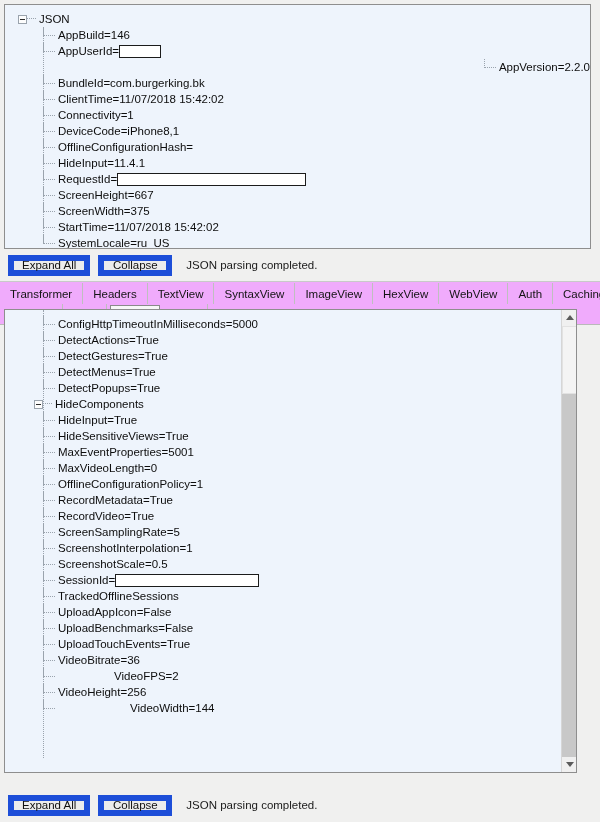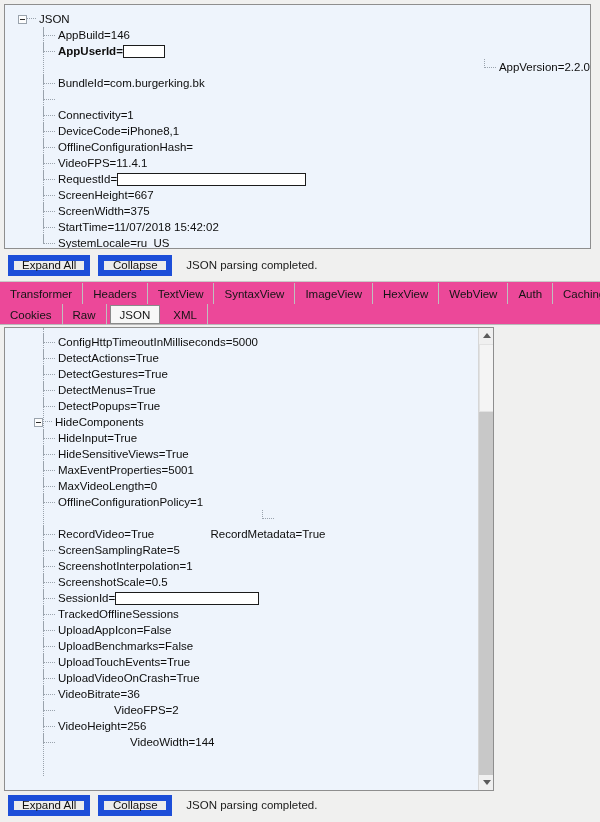--- a/index.html
+++ b/index.html
@@ -24,22 +24,22 @@
     background: #eef4fc;
     border: 1px solid #8e8e8e;
     box-sizing: border-box;
     overflow: hidden;
   }
   #upper-tree-panel {
     left: 4px; top: 4px;
     width: 587px; height: 245px;
   }
   #lower-tree-panel {
-    left: 4px; top: 327px;
-    width: 490px; height: 464px;
+    left: 4px; top: 309px;
+    width: 573px; height: 464px;
   }
   .tree-inner {
     position: relative;
     padding: 6px 0 0 0;
     height: 100%;
     box-sizing: border-box;
   }
 
   
   .node {
@@ -174,21 +174,21 @@
     margin-left: 14px;
     font-size: 11.5px;
     color: #1a1a1a;
   }
 
   
   #tab-strip {
     position: absolute;
     left: 0; top: 281px;
     width: 600px; height: 44px;
-    background: #ec4899;
+    background: #f0abfc;
     border-top: 1px solid #c9c9c9;
     border-bottom: 1px solid #b9b9b9;
     box-sizing: border-box;
   }
   .tab-row {
     position: absolute;
     left: 0;
     width: 600px;
     height: 21px;
     display: flex;
@@ -234,59 +234,60 @@
         <span class="node-label">JSON</span>
       </div>
 
       <div class="guide" id="upper-guide" style="left:38px; top:22px; height:216px;"></div>
       <div id="upper-nodes">
           <div class="node" style="padding-left: 38px;">
             <span class="leaf-connector"></span>
             <span class="gap3"></span>
             <span class="node-label">AppBuild=146</span>
           </div>
-          <div class="node" style="padding-left: 38px; font-weight: bold;">
+          <div class="node" style="padding-left: 38px;">
             <span class="leaf-connector"></span>
             <span class="gap3"></span>
             <span class="node-label">AppUserId=</span>
             <span class="value-box vb-small"></span>
           </div>
           <div class="node" style="padding-left: 38px; justify-content: flex-end;">
             <span class="leaf-connector"></span>
             <span class="gap3"></span>
             <span class="node-label">AppVersion=2.2.0</span>
           </div>
           <div class="node" style="padding-left: 38px;">
             <span class="leaf-connector"></span>
             <span class="gap3"></span>
             <span class="node-label">BundleId=com.burgerking.bk</span>
           </div>
           <div class="node" style="padding-left: 38px;">
             <span class="leaf-connector"></span>
             <span class="gap3"></span>
+            <span class="node-label">ClientTime=11/07/2018 15:42:02</span>
           </div>
           <div class="node" style="padding-left: 38px;">
             <span class="leaf-connector"></span>
             <span class="gap3"></span>
             <span class="node-label">Connectivity=1</span>
           </div>
           <div class="node" style="padding-left: 38px; text-align: right;">
             <span class="leaf-connector"></span>
             <span class="gap3"></span>
             <span class="node-label">DeviceCode=iPhone8,1</span>
           </div>
           <div class="node" style="padding-left: 38px;">
             <span class="leaf-connector"></span>
             <span class="gap3"></span>
             <span class="node-label">OfflineConfigurationHash=</span>
           </div>
           <div class="node" style="padding-left: 38px;">
             <span class="leaf-connector"></span>
             <span class="gap3"></span>
-            <span class="node-label">VideoFPS=11.4.1</span>
+            <span class="node-label">HideInput=11.4.1</span>
           </div>
           <div class="node" style="padding-left: 38px;">
             <span class="leaf-connector"></span>
             <span class="gap3"></span>
             <span class="node-label">RequestId=</span>
             <span class="value-box vb-wide"></span>
           </div>
           <div class="node" style="padding-left: 38px;">
             <span class="leaf-connector"></span>
             <span class="gap3"></span>
@@ -391,21 +392,21 @@
           <div class="node" style="padding-left: 38px;">
             <span class="leaf-connector"></span>
             <span class="gap3"></span>
             <span class="node-label">MaxVideoLength=0</span>
           </div>
           <div class="node" style="padding-left: 38px;">
             <span class="leaf-connector"></span>
             <span class="gap3"></span>
             <span class="node-label">OfflineConfigurationPolicy=1</span>
           </div>
-          <div class="node" style="padding-left: 38px; flex-direction: column;">
+          <div class="node" style="padding-left: 38px;">
             <span class="leaf-connector"></span>
             <span class="gap3"></span>
             <span class="node-label">RecordMetadata=True</span>
           </div>
           <div class="node" style="padding-left: 38px;">
             <span class="leaf-connector"></span>
             <span class="gap3"></span>
             <span class="node-label">RecordVideo=True</span>
           </div>
           <div class="node" style="padding-left: 38px;">
@@ -441,25 +442,20 @@
           </div>
           <div class="node" style="padding-left: 38px;">
             <span class="leaf-connector"></span>
             <span class="gap3"></span>
             <span class="node-label">UploadBenchmarks=False</span>
           </div>
           <div class="node" style="padding-left: 38px;">
             <span class="leaf-connector"></span>
             <span class="gap3"></span>
             <span class="node-label">UploadTouchEvents=True</span>
-          </div>
-          <div class="node" style="padding-left: 38px;">
-            <span class="leaf-connector"></span>
-            <span class="gap3"></span>
-            <span class="node-label">UploadVideoOnCrash=True</span>
           </div>
           <div class="node" style="padding-left: 38px;">
             <span class="leaf-connector"></span>
             <span class="gap3"></span>
             <span class="node-label">VideoBitrate=36</span>
           </div>
           <div class="node" style="padding-left: 38px; gap: 28px;">
             <span class="leaf-connector"></span>
             <span class="gap3"></span>
             <span class="node-label">VideoFPS=2</span>

